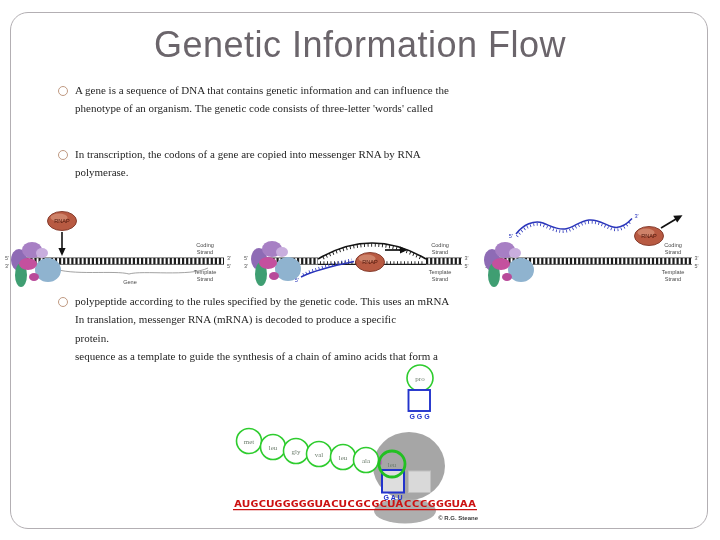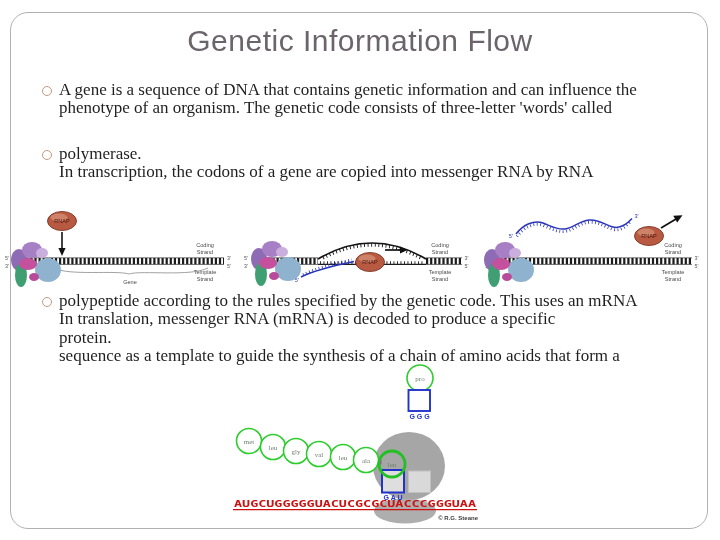--- a/index.html
+++ b/index.html
@@ -2,24 +2,24 @@
 <html><head>
 <meta charset="utf-8">
 <style>
   html,body{margin:0;padding:0;background:#ffffff;}
   body{width:720px;height:540px;position:relative;overflow:hidden;
        font-family:"Liberation Serif",serif;}
   .abs{position:absolute;}
   .frame{left:10px;top:12px;width:696px;height:515px;
          border:1.3px solid #b3afb3;border-radius:18px;}
   .title{left:0;top:24px;width:720px;text-align:center;
-         font-family:"Liberation Sans",sans-serif;font-size:30px;
+         font-family:"Liberation Sans",sans-serif;font-size:36px;
          color:#6b656b;letter-spacing:.5px;}
-  .bullet{left:40px;width:652px;padding-left:19px;box-sizing:border-box;
-          font-size:17px;line-height:18.4px;color:#1f1f1f;}
+  .bullet{left:56px;width:652px;padding-left:19px;box-sizing:border-box;
+          font-size:11px;line-height:18.4px;color:#1f1f1f;}
   .marker{position:absolute;left:2px;top:5px;width:8px;height:8px;
           border:1.3px solid #c09a82;border-radius:50%;background:#fff;}
   .bl{display:block;white-space:nowrap;}
   .bl i{font-style:italic;}
   svg{overflow:visible;}
   .lbl{font-family:"Liberation Sans",sans-serif;font-size:5.6px;fill:#4a4a4a;}
   .prm{font-family:"Liberation Sans",sans-serif;font-size:5.4px;fill:#555;}
   .bluep{font-family:"Liberation Sans",sans-serif;font-size:5.6px;fill:#2a35bb;}
   .rnapt{font-family:"Liberation Sans",sans-serif;font-size:5.6px;fill:#4d170c;
          text-anchor:middle;}
@@ -41,22 +41,22 @@
 <div class="abs title">Genetic Information Flow</div>
 
 <div class="abs bullet" style="top:81px">
   <span class="marker"></span>
   <span class="bl">A gene is a sequence of DNA that contains genetic information and can influence the</span>
   <span class="bl">phenotype of an organism. The genetic code consists of three-letter 'words' called</span>
 </div>
 
 <div class="abs bullet" style="top:145px">
   <span class="marker"></span>
+  <span class="bl">In transcription, the codons of a gene are copied into messenger RNA by RNA</span>
   <span class="bl">polymerase.</span>
-  <span class="bl">In transcription, the codons of a gene are copied into messenger RNA by RNA</span>
 </div>
 
 <svg class="abs" style="left:0;top:195px" width="720" height="100" viewBox="0 195 720 100">
   <defs>
     <g id="pc">
       <ellipse cx="18" cy="8" rx="13" ry="12" fill="#8fb3cf"></ellipse>
       <ellipse cx="-11" cy="-2" rx="8" ry="11" fill="#8e6bb5"></ellipse>
       <ellipse cx="2" cy="-12" rx="10" ry="8" fill="#a77fc4"></ellipse>
       <ellipse cx="12" cy="-9" rx="6" ry="5" fill="#c9aede"></ellipse>
       <ellipse cx="-9" cy="13" rx="6" ry="12" fill="#3f9e72"></ellipse>

